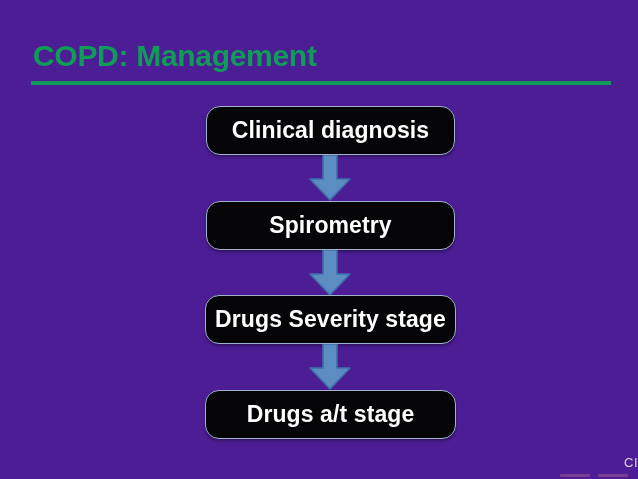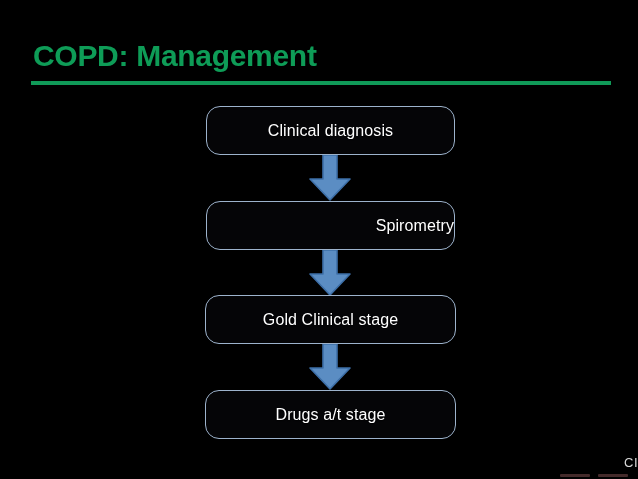--- a/index.html
+++ b/index.html
@@ -11,21 +11,21 @@
     height: 479px;
     background: #ffffff;
     font-family: "Liberation Sans", sans-serif;
     overflow: hidden;
     position: relative;
   }
 
   .slide {
     position: absolute;
     inset: 0;
-    background: #000000;
+    background: #4c1d95;
   }
 
   
   .slide-title {
     position: absolute;
     left: 33px;
     top: 38px;
     font-size: 30px;
     line-height: 36px;
     letter-spacing: -0.3px;
@@ -63,29 +63,29 @@
     border: 1.6px solid #9DB3CC;
     border-radius: 14px;
     box-shadow: 0 2px 3px rgba(0,0,0,0.35);
     display: flex;
     align-items: center;
     justify-content: center;
     box-sizing: border-box;
   }
   .flow-box-label {
     color: #ffffff;
-    font-weight: normal;
-    font-size: 16px;
+    font-weight: bold;
+    font-size: 23px;
     letter-spacing: 0.1px;
     white-space: nowrap;
     text-shadow: 0 1px 1px rgba(0,0,0,0.6);
   }
 
   .box-1 { left: 206px; top: 106px; width: 249px; height: 49px; }
-  .box-2 { left: 206px; top: 201px; width: 249px; height: 49px; justify-content: flex-end; }
+  .box-2 { left: 206px; top: 201px; width: 249px; height: 49px; }
   .box-3 { left: 205px; top: 295px; width: 251px; height: 49px; }
   .box-4 { left: 205px; top: 390px; width: 251px; height: 49px; }
 
   
   .flow-arrow {
     position: absolute;
     width: 44px;
     height: 46px;
     left: 308px;
   }
@@ -152,21 +152,21 @@
       <span class="flow-box-label">Spirometry</span>
     </div>
 
     <div class="flow-arrow arrow-2">
       <svg viewBox="0 0 44 46" xmlns="http://www.w3.org/2000/svg">
         <polygon points="15,0 29,0 29,24 42,24 22,45 2,24 15,24" fill="#5B8DC3" stroke="#3D6FA8" stroke-width="1.6" stroke-linejoin="round"></polygon>
       </svg>
     </div>
 
     <div class="flow-box box-3">
-      <span class="flow-box-label">Gold Clinical stage</span>
+      <span class="flow-box-label">Drugs Severity stage</span>
     </div>
 
     <div class="flow-arrow arrow-3">
       <svg viewBox="0 0 44 46" xmlns="http://www.w3.org/2000/svg">
         <polygon points="15,0 29,0 29,24 42,24 22,45 2,24 15,24" fill="#5B8DC3" stroke="#3D6FA8" stroke-width="1.6" stroke-linejoin="round"></polygon>
       </svg>
     </div>
 
     <div class="flow-box box-4">
       <span class="flow-box-label">Drugs a/t stage</span>

